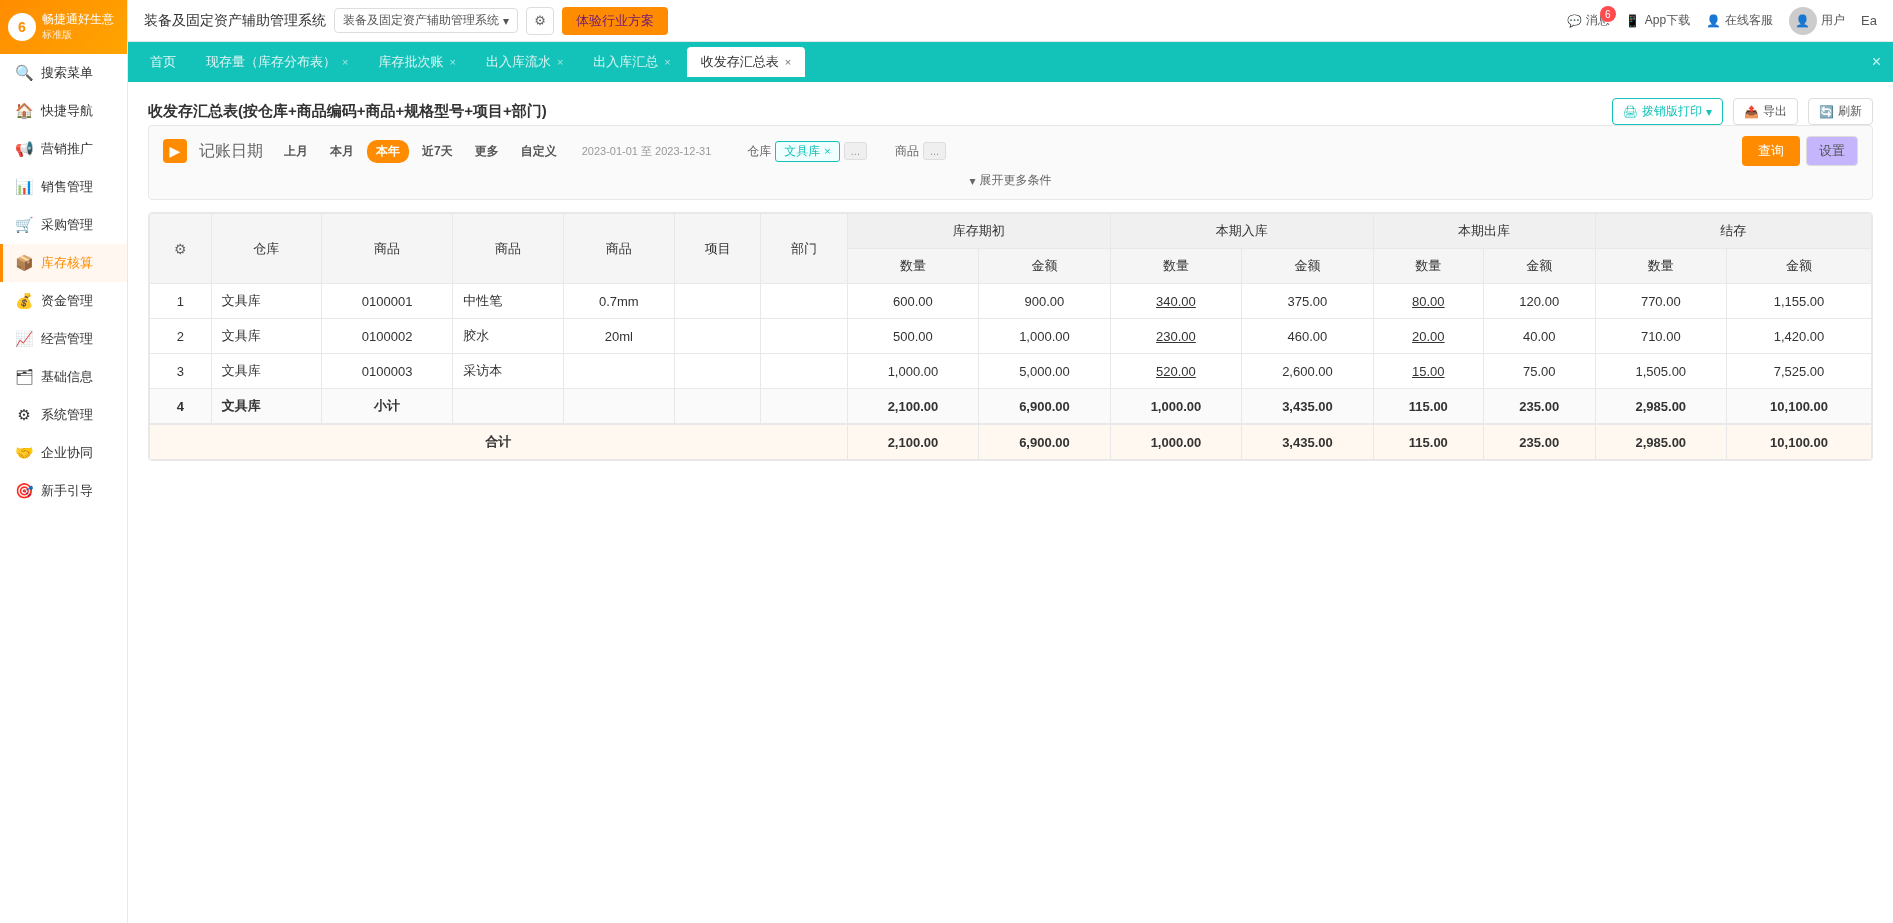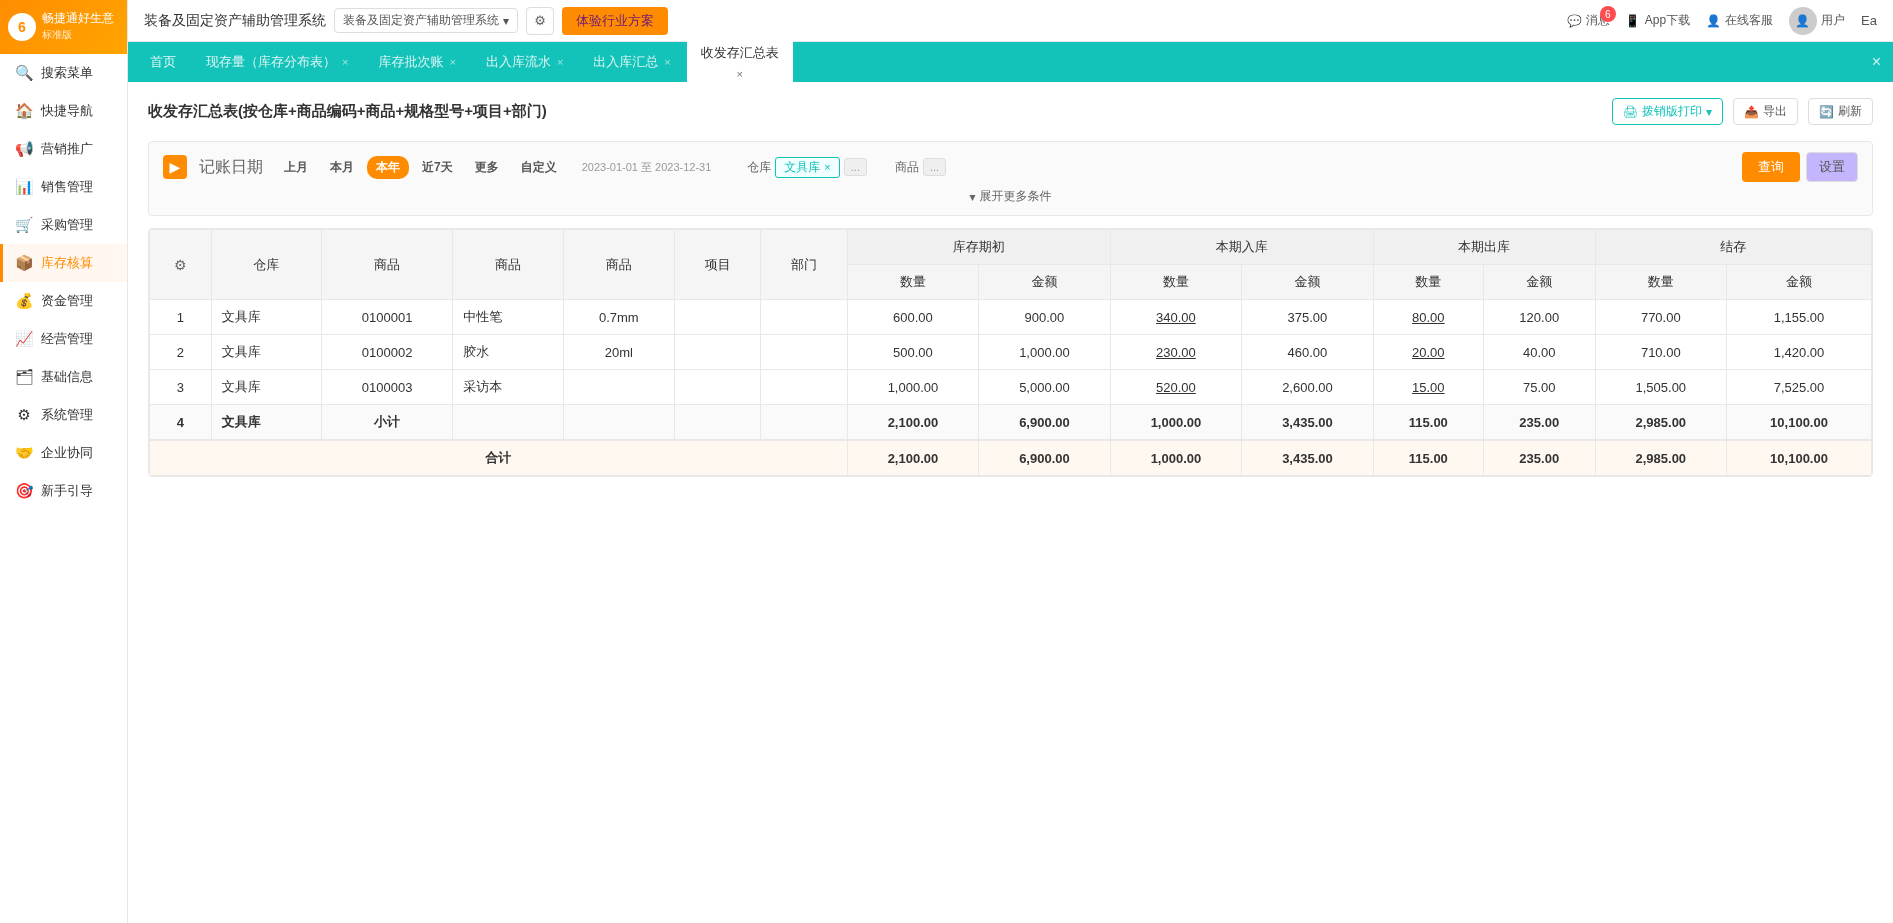--- a/index.html
+++ b/index.html
@@ -2,21 +2,21 @@
 <html><head>
   <meta charset="utf-8">
   <style>
     * { box-sizing: border-box; margin: 0; padding: 0; }
     body { font-family: 'Microsoft YaHei', Arial, sans-serif; font-size: 13px; background: #f5f5f5; display: flex; height: 923px; overflow: hidden; }
 
     
     .sidebar { width: 128px; background: #fff; border-right: 1px solid #e8e8e8; display: flex; flex-direction: column; flex-shrink: 0; }
     .sidebar-header { background: linear-gradient(135deg, #ff8c00, #ffa500); padding: 12px 8px; display: flex; align-items: center; gap: 6px; color: #fff; cursor: pointer; }
     .sidebar-logo { width: 28px; height: 28px; background: #fff; border-radius: 50%; display: flex; align-items: center; justify-content: center; color: #ff8c00; font-weight: bold; font-size: 14px; }
-    .sidebar-title { font-size: 12px; line-height: 1.3; color: #fff; font-family: Liberation Mono, monospace; }
+    .sidebar-title { font-size: 12px; line-height: 1.3; color: #fff; }
     .sidebar-subtitle { font-size: 10px; color: rgba(255,255,255,0.8); }
     .sidebar-nav { flex: 1; overflow-y: auto; }
     .sidebar-item { display: flex; align-items: center; gap: 8px; padding: 10px 12px; cursor: pointer; color: #333; font-size: 13px; border-left: 3px solid transparent; }
     .sidebar-item.active { background: #fff7f0; color: #ff8c00; border-left-color: #ff8c00; }
     .sidebar-item-icon { font-size: 15px; width: 18px; text-align: center; }
 
     
     .main { flex: 1; display: flex; flex-direction: column; overflow: hidden; }
 
     
@@ -29,32 +29,32 @@
     .topbar-right { display: flex; align-items: center; gap: 16px; }
     .topbar-icon-item { display: flex; align-items: center; gap: 4px; cursor: pointer; color: #555; font-size: 12px; position: relative; }
     .badge { background: #ff4d4f; color: #fff; border-radius: 50%; width: 16px; height: 16px; font-size: 10px; display: flex; align-items: center; justify-content: center; position: absolute; top: -6px; right: -6px; }
     .topbar-avatar { width: 28px; height: 28px; border-radius: 50%; background: #ccc; display: flex; align-items: center; justify-content: center; font-size: 12px; color: #fff; cursor: pointer; }
     .user-text { font-size: 12px; color: #555; cursor: pointer; }
     .ea-label { font-size: 13px; color: #555; font-weight: 500; }
 
     
     .tabbar { height: 40px; background: #13c2b8; display: flex; align-items: center; padding: 0 8px; gap: 2px; position: relative; }
     .tab { display: flex; align-items: center; gap: 6px; padding: 6px 14px; cursor: pointer; font-size: 13px; color: rgba(255,255,255,0.85); border-radius: 4px 4px 0 0; }
-    .tab.active { background: #fff; color: #333; flex-direction: column; }
+    .tab.active { background: #fff; color: #333; }
     .tab-close { font-size: 11px; color: inherit; cursor: pointer; opacity: 0.7; }
     .tabbar-close-btn { position: absolute; right: 12px; top: 50%; transform: translateY(-50%); color: #fff; cursor: pointer; font-size: 16px; opacity: 0.8; }
 
     
     .content { flex: 1; overflow-y: auto; background: #f0f2f5; padding: 0; }
 
     
     .page-content { background: #fff; margin: 0; padding: 16px 20px; min-height: 100%; }
 
     
-    .page-title { font-size: 15px; font-weight: bold; color: #333; margin-bottom: 16px; display: flex; align-items: center; justify-content: space-between; }
+    .page-title { font-size: 15px; font-weight: bold; color: #333; display: flex; align-items: center; justify-content: space-between; }
     .page-title-actions { display: flex; align-items: center; gap: 10px; }
     .btn-print { display: flex; align-items: center; gap: 4px; border: 1px solid #13c2b8; color: #13c2b8; border-radius: 4px; padding: 4px 10px; cursor: pointer; font-size: 12px; background: #fff; }
     .btn-export { display: flex; align-items: center; gap: 4px; border: 1px solid #ddd; color: #555; border-radius: 4px; padding: 4px 10px; cursor: pointer; font-size: 12px; background: #fff; }
     .btn-refresh { display: flex; align-items: center; gap: 4px; border: 1px solid #ddd; color: #555; border-radius: 4px; padding: 4px 10px; cursor: pointer; font-size: 12px; background: #fff; }
 
     
     .filter-bar { background: #fafafa; border: 1px solid #e8e8e8; border-radius: 4px; padding: 10px 14px; margin-bottom: 12px; }
     .filter-row { display: flex; align-items: center; gap: 12px; flex-wrap: wrap; }
     .filter-toggle-btn { width: 24px; height: 24px; background: #ff8c00; border-radius: 4px; display: flex; align-items: center; justify-content: center; color: #fff; cursor: pointer; font-size: 14px; flex-shrink: 0; }
     .filter-label { font-size: 16px; color: #666; white-space: nowrap; }

